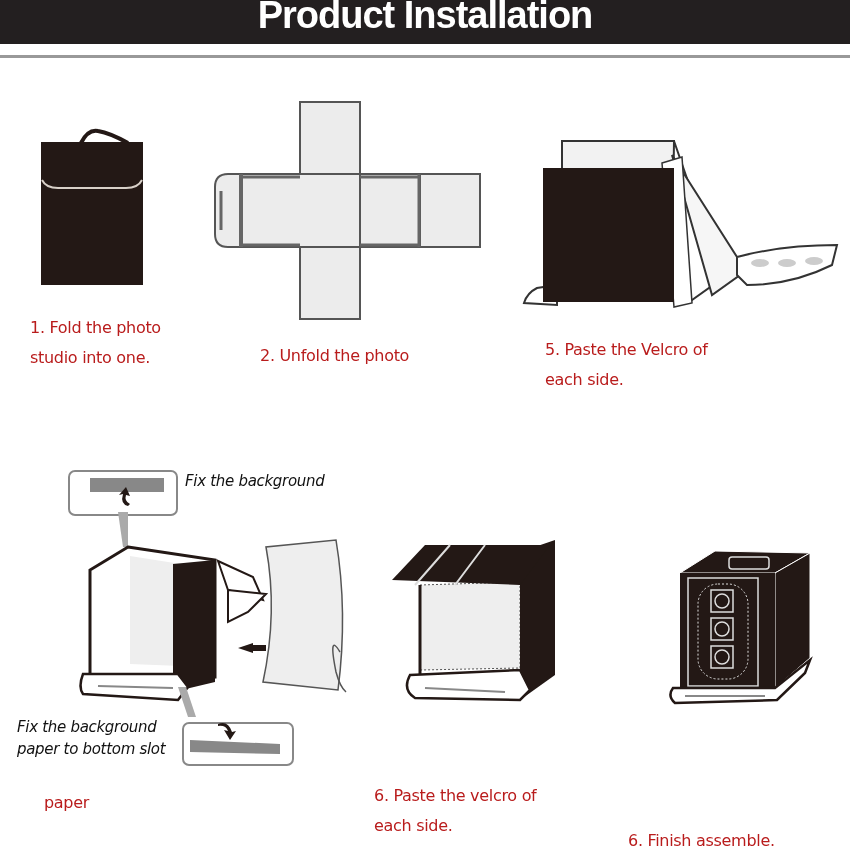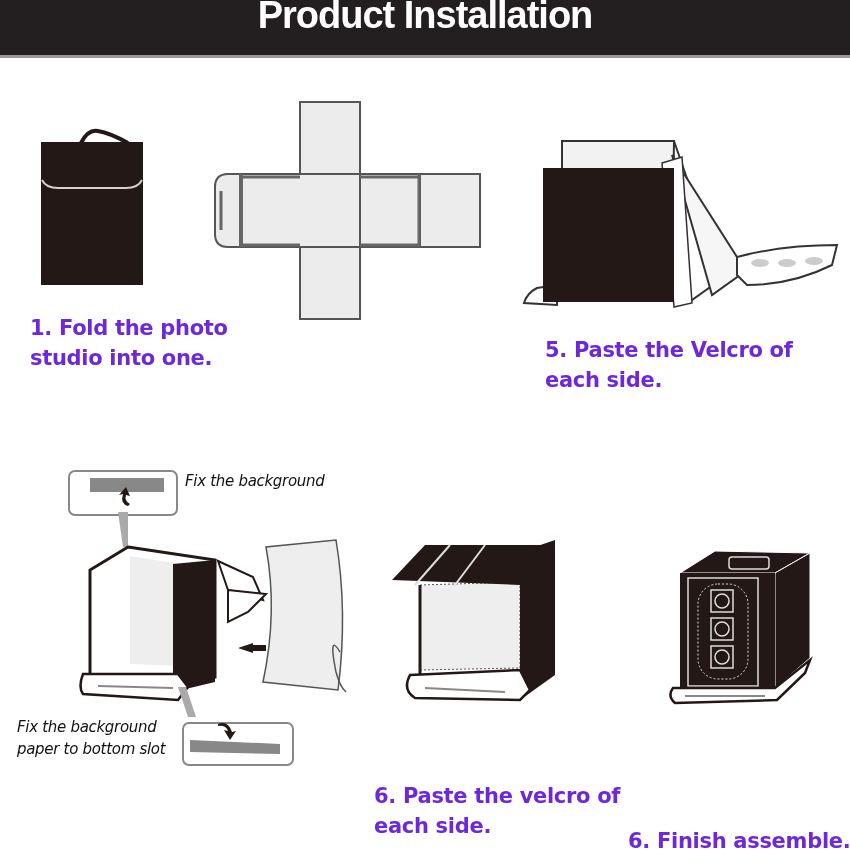--- a/index.html
+++ b/index.html
@@ -1,20 +1,20 @@
 <!DOCTYPE html>
 <html><head>
 <meta charset="utf-8">
 <style>
   html, body { margin:0; padding:0; background:#fff; }
   body { width:850px; height:850px; position:relative; overflow:hidden; font-family:"DejaVu Sans", sans-serif; color:#111; }
-  .header { position:absolute; left:0; top:0; width:850px; height:55px; background:#231f20; }
+  .header { position:absolute; left:0; top:0; width:850px; height:44px; background:#231f20; }
   .header-line { position:absolute; left:0; top:55px; width:850px; height:3px; background:#999; }
   .title { position:absolute; left:0; top:-6px; width:850px; text-align:center; color:#fff; font-family:"Liberation Sans", sans-serif; font-weight:bold; font-size:38px; letter-spacing:-1px; }
-  .cap { position:absolute; font-family:"DejaVu Sans", sans-serif; font-size:21px; line-height:30px; color:#6d28d9; white-space:nowrap; letter-spacing:-0.3px;font-weight:bold; }
+  .cap { position:absolute; font-family:"DejaVu Sans", sans-serif; font-size:16px; line-height:30px; color:#b91c1c; white-space:nowrap; letter-spacing:-0.3px; }
   .note { position:absolute; font-family:"DejaVu Sans", sans-serif; font-size:15px; line-height:22px; color:#111; white-space:nowrap; letter-spacing:-0.3px;font-style:italic; }
   svg { position:absolute; overflow:visible; }
 </style>
 </head>
 <body>
 
 <div class="header">
   <div class="title">Product Installation</div>
 </div>
 <div class="header-line"></div>
@@ -40,20 +40,21 @@
   </g>
   <line x1="8" y1="89" x2="8" y2="128" stroke="#666" stroke-width="3"></line>
   <line x1="28" y1="72" x2="28" y2="145" stroke="#666" stroke-width="4"></line>
   <line x1="28" y1="75" x2="87" y2="75" stroke="#666" stroke-width="3"></line>
   <line x1="28" y1="143" x2="87" y2="143" stroke="#666" stroke-width="3"></line>
   <line x1="147" y1="75" x2="207" y2="75" stroke="#666" stroke-width="3"></line>
   <line x1="147" y1="143" x2="207" y2="143" stroke="#666" stroke-width="3"></line>
   <line x1="206" y1="72" x2="206" y2="145" stroke="#666" stroke-width="3"></line>
 </svg>
 <div class="cap" style="left:260px;top:341px">
+  <div>2. Unfold the photo</div>
 </div>
 
 <svg style="left:512px;top:135px" width="330" height="175" viewBox="0 0 330 175">
   <g fill="#fff" stroke="#333" stroke-width="2">
     <path d="M50 6 L162 6 L162 130 L50 130 Z" fill="#f2f2f2"></path>
     <path d="M162 6 L205 130 L215 140 L180 165 L160 150 Z" fill="#fff"></path>
     <path d="M160 20 L225 122 L235 135 L200 160 Z" fill="#f6f6f6"></path>
     <path d="M225 122 Q270 110 325 110 L320 130 Q280 150 235 150 L225 140 Z" fill="#fff"></path>
     <path d="M12 168 Q15 158 25 153 L45 150 L45 170 Z" fill="#fff"></path>
   </g>
@@ -95,20 +96,21 @@
 <div class="note" style="left:17px;top:716px">
   <div>Fix the background</div>
   <div>paper to bottom slot</div>
 </div>
 <svg style="left:182px;top:722px" width="112" height="44" viewBox="0 0 112 44">
   <rect x="1" y="1" width="110" height="42" rx="6" fill="#fff" stroke="#888" stroke-width="2"></rect>
   <path d="M8 18 L98 22 L98 32 L8 30 Z" fill="#888"></path>
   <path d="M36 2 Q46 -2 50 10 L54 9 L48 18 L42 8 L46 9 Q44 3 36 4 Z" fill="#231815"></path>
 </svg>
 <div class="cap" style="left:44px;top:788px">
+  <div>paper</div>
 </div>
 
 <svg style="left:390px;top:540px" width="175" height="165" viewBox="0 0 175 165">
   <path d="M30 45 L130 42 L130 128 L30 130 Z" fill="#eee" stroke="#555" stroke-width="1" stroke-dasharray="2 2"></path>
   <line x1="30" y1="45" x2="30" y2="138" stroke="#231815" stroke-width="3"></line>
   <path d="M130 12 L165 0 L165 135 L130 160 Z" fill="#231815"></path>
   <path d="M2 40 L35 5 L160 5 L130 45 Z" fill="#231815"></path>
   <path d="M60 5 L25 45 M95 5 L65 45" stroke="#ddd" stroke-width="2"></path>
   <path d="M20 135 L130 130 L140 150 L130 160 L25 158 Q12 150 20 135 Z" fill="#fff" stroke="#231815" stroke-width="2.5"></path>
   <line x1="35" y1="148" x2="115" y2="152" stroke="#888" stroke-width="2"></line>

